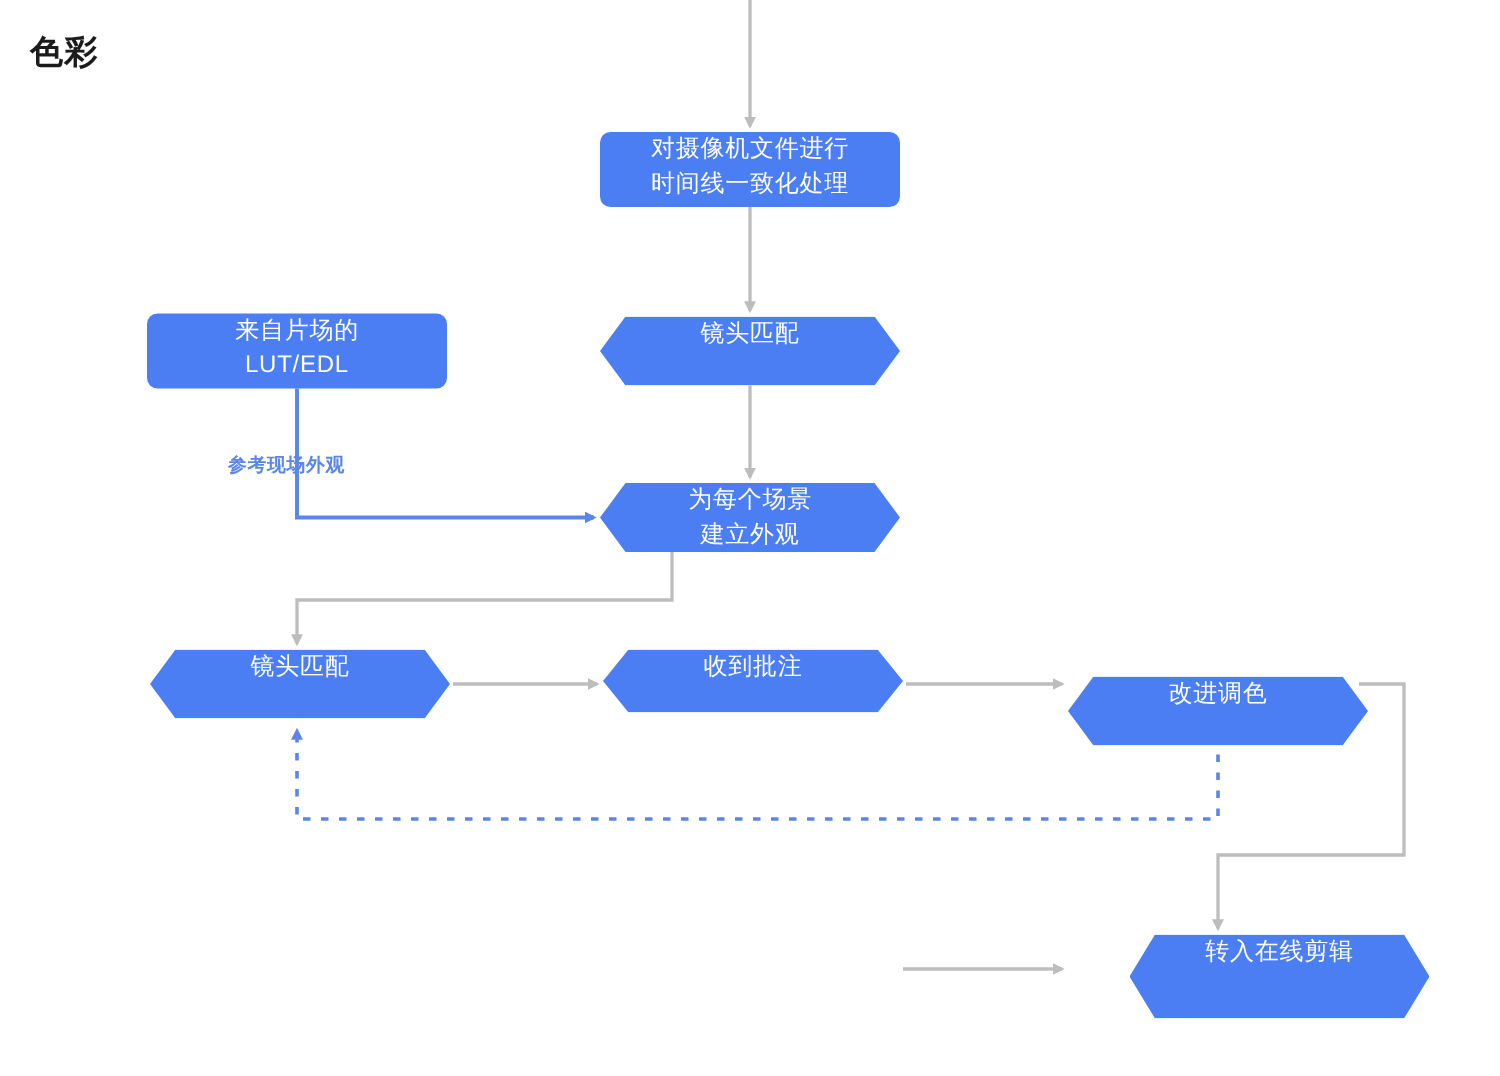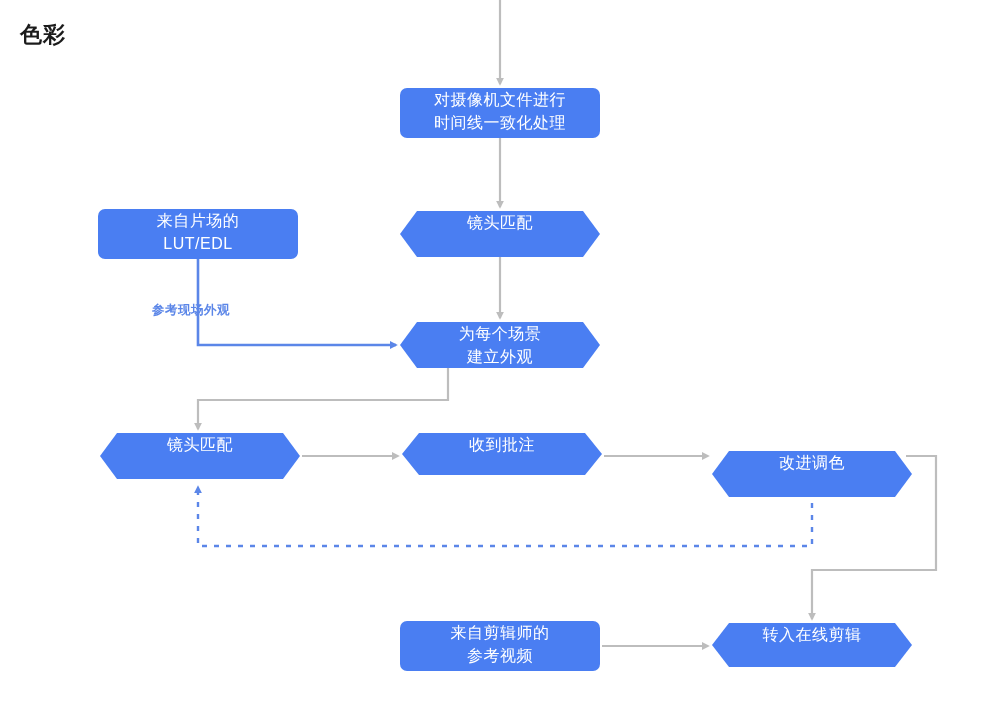--- a/index.html
+++ b/index.html
@@ -148,25 +148,21 @@
   <div class="node hex" style="left:402px; top:433px; width:200px; height:42px;">
     <span class="hexbg"></span>
     <span class="label">收到批注</span>
   </div>
 
   <div class="node hex" style="left:712px; top:451px; width:200px; height:46px;">
     <span class="hexbg"></span>
     <span class="label">改进调色</span>
   </div>
 
-  <div class="node rect" style="left:400px; top:621px; width:200px; height:50px;">
-    <span class="label">来自剪辑师的
-参考视频</span>
-  </div>
 
-  <div class="node hex" style="left:712px; top:623px; width:200px; height:44px;">
+  <div class="node hex" style="left:753px; top:623px; width:200px; height:56px;">
     <span class="hexbg"></span>
     <span class="label">转入在线剪辑</span>
   </div>
 
   <div class="edge-label" style="left:152px; top:302px;">参考现场外观</div>
 
 </div>
 
 </body></html>

